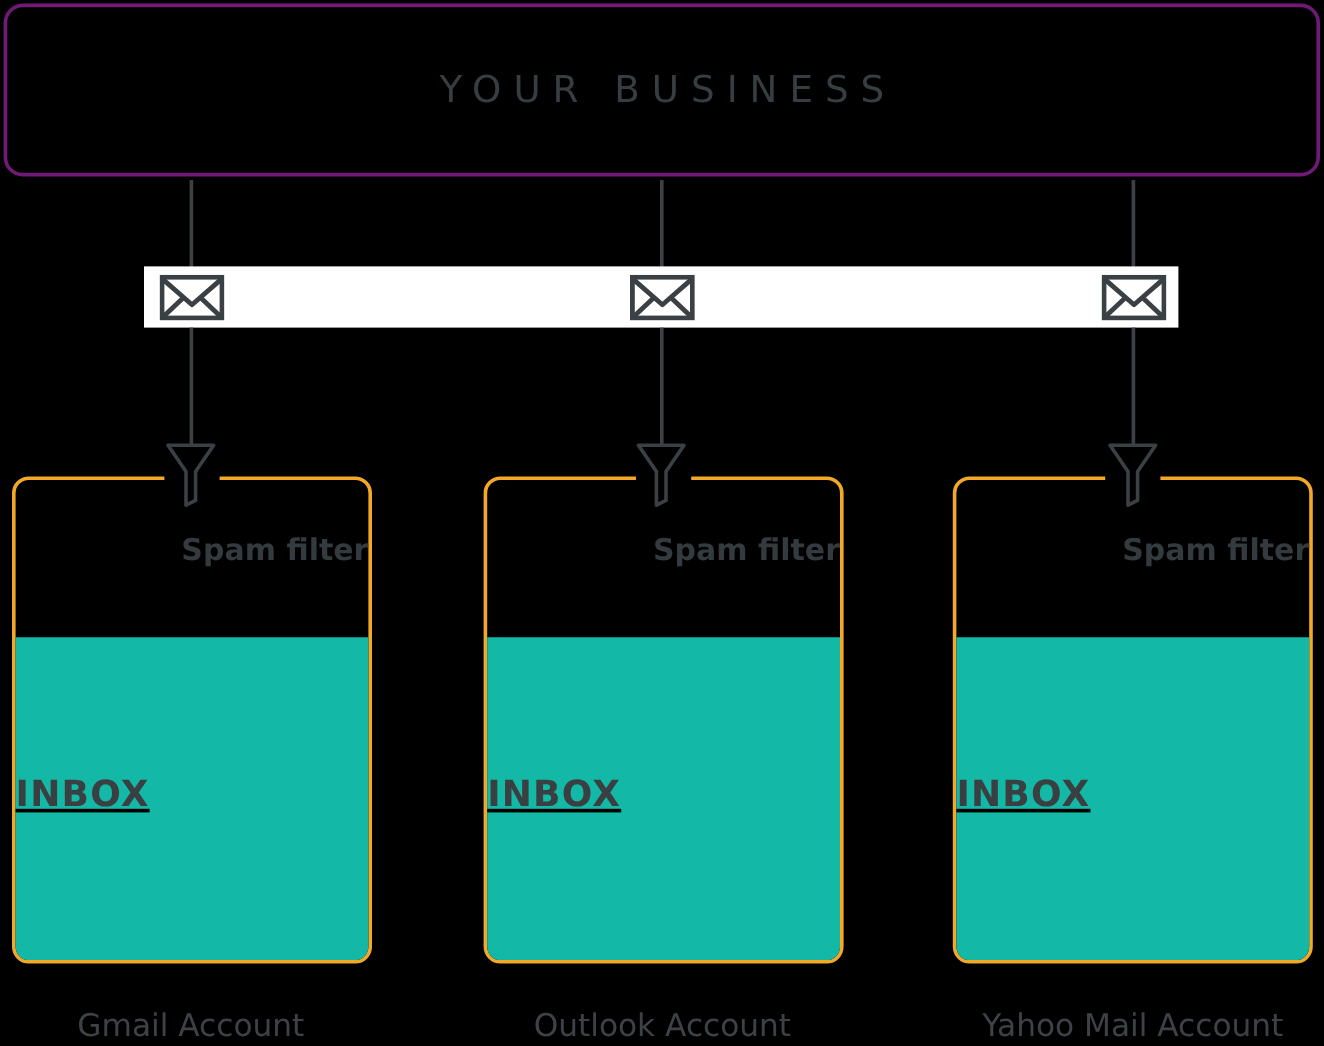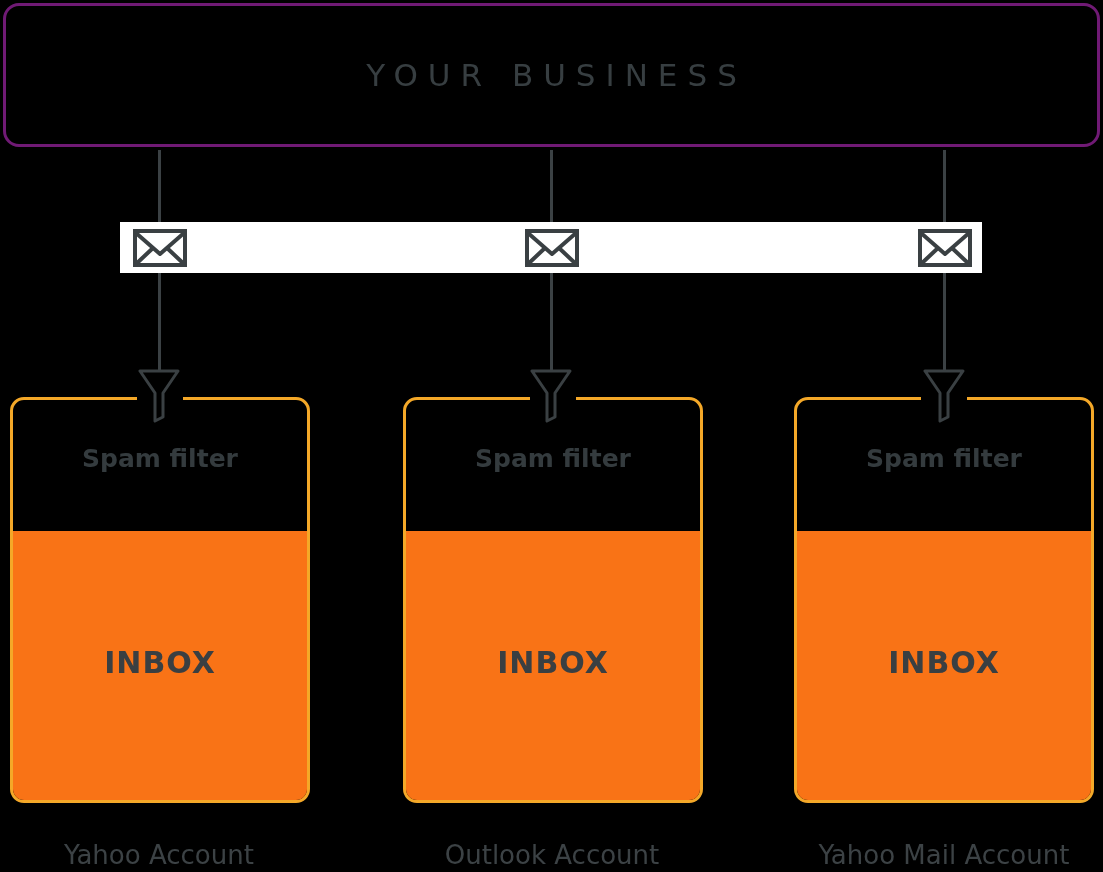--- a/index.html
+++ b/index.html
@@ -86,39 +86,39 @@
     transform: translateX(-50%);
     width: 46px;
     height: 7px;
     background: #000000;
   }
   .spam-label {
     position: absolute;
     top: 44px;
     left: 0;
     right: 0;
-    text-align: center;
+    text-align: right;
     font-family: "DejaVu Sans", sans-serif;
     font-size: 25px;
     font-weight: 700;
     color: #343b3e;
     letter-spacing: 0px;
   }
   .inbox-pane {
     position: absolute;
     left: 0;
     right: 0;
     bottom: 0;
     top: 131px;
-    background: #f97316;
+    background: #14b8a6;
     border-bottom-left-radius: 11px;
     border-bottom-right-radius: 11px;
     display: flex;
     align-items: center;
-    justify-content: center;
+    text-decoration: underline;
   }
   .inbox-label {
     font-family: "DejaVu Sans", sans-serif;
     font-size: 30px;
     font-weight: 700;
     letter-spacing: 1px;
     color: #3a3f42;
     margin-top: -6px;
   }
 
@@ -219,17 +219,17 @@
     <svg viewBox="0 0 44 56" xmlns="http://www.w3.org/2000/svg">
       <path d="M3 4 H41 L26 26 V50 L18 54 V26 Z" fill="none" stroke="#3a4043" stroke-width="3" stroke-linejoin="round" stroke-linecap="round"></path>
     </svg>
   </div>
   <div class="funnel" style="left:944px;">
     <svg viewBox="0 0 44 56" xmlns="http://www.w3.org/2000/svg">
       <path d="M3 4 H41 L26 26 V50 L18 54 V26 Z" fill="none" stroke="#3a4043" stroke-width="3" stroke-linejoin="round" stroke-linecap="round"></path>
     </svg>
   </div>
 
-  <div class="account-caption" style="left:159px;">Yahoo Account</div>
+  <div class="account-caption" style="left:159px;">Gmail Account</div>
   <div class="account-caption" style="left:944px;">Yahoo Mail Account</div>
   <div class="account-caption" style="left:552px;">Outlook Account</div>
 
 </div>
 
 </body></html>

